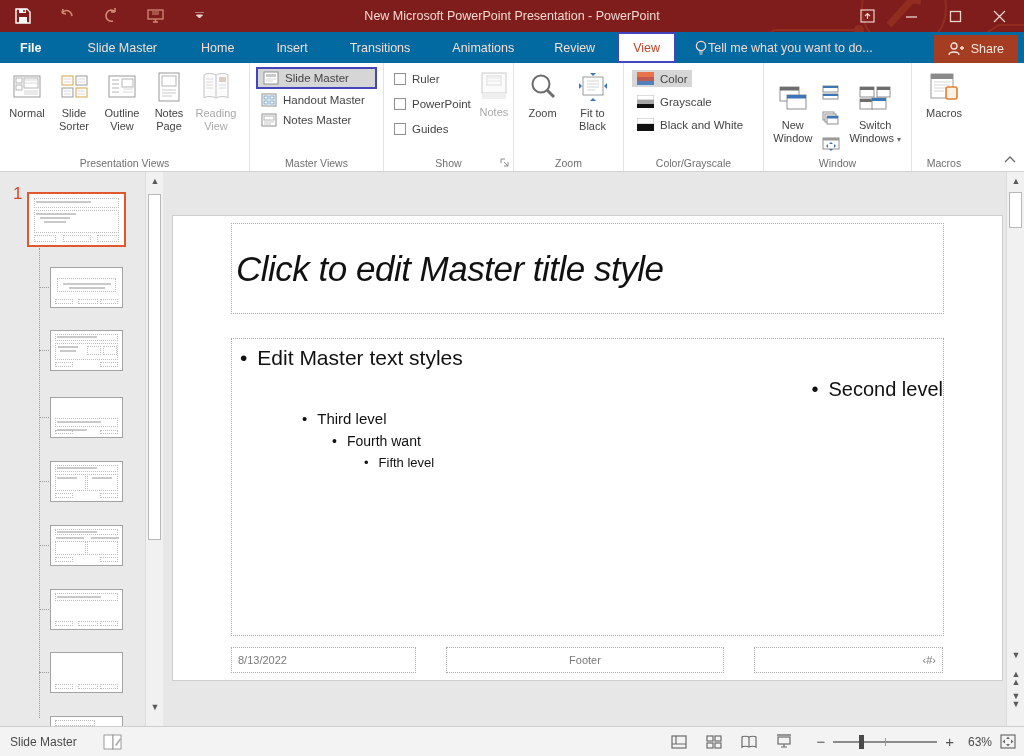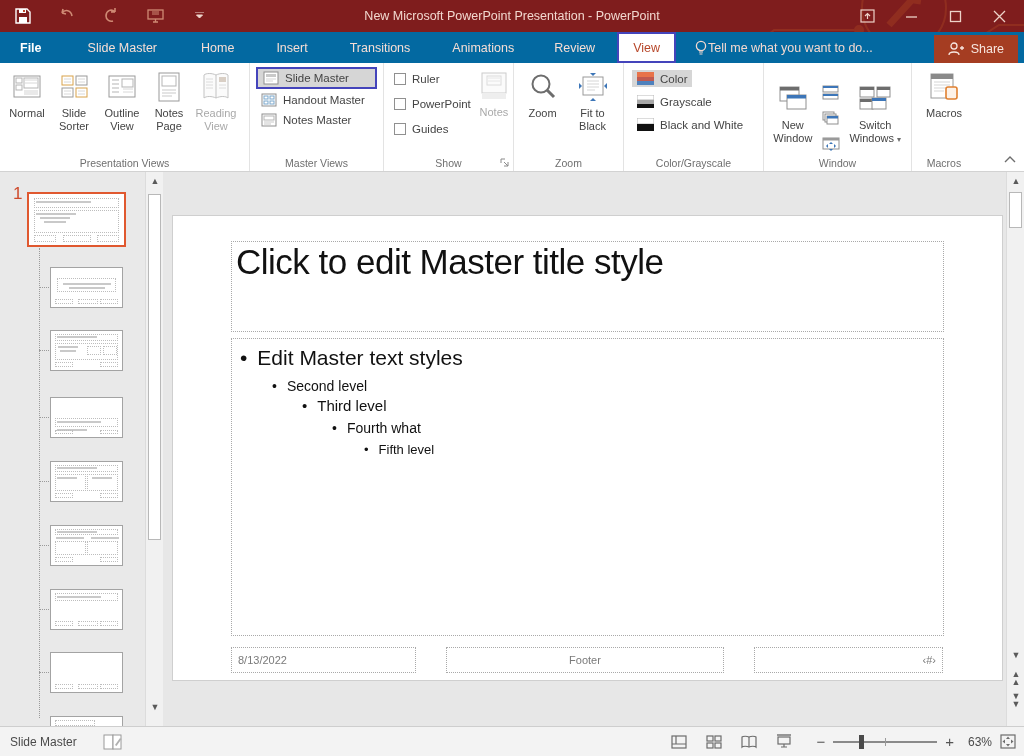--- a/index.html
+++ b/index.html
@@ -60,27 +60,27 @@
   .tl { position:absolute; background:#c9c9c9; }
   .tb { position:absolute; border:1px dotted #bdbdbd; }
   .panel-scroll { position:absolute; right:0; top:0; width:18px; height:554px; background:#f1f1f1; border-left:1px solid #dcdcdc; }
   .scroll-thumb { position:absolute; left:2px; width:13px; background:#ffffff; border:1px solid #b8b8b8; }
   .arrow-glyph { position:absolute; left:0; width:18px; text-align:center; color:#5a5a5a; font-size:9px; line-height:14px; }
 
   
   .editor { position:absolute; left:163px; top:0; width:843px; height:554px; background:#e7e7e7; }
   .slide { position:absolute; left:9px; top:43px; width:831px; height:466px; background:#ffffff; border:1px solid #cfcfcf; }
   .ph { position:absolute; border:1px dotted #a9a9a9; }
-  .ph-title { left:58px; top:25px; width:713px; height:91px; display:flex; align-items:flex-start; }
+  .ph-title { left:58px; top:7px; width:713px; height:91px; display:flex; align-items:center;font-style:italic; }
   .ph-title .txt { font-size:35px; font-weight:300; color:#111; padding-left:4px; letter-spacing:-.5px; }
   .ph-body { left:58px; top:122px; width:713px; height:298px; padding-top:7px; }
   .lvl { color:#111; }
   .lvl::before { content:"•"; margin-right:10px; }
   .lvl1 { font-size:21px; margin:0 0 8px 8px; }
-  .lvl2 { font-size:14px; margin:0 0 3px 40px; }
+  .lvl2 { font-size:20px; margin:0 0 9px 40px;text-align:right; }
   .lvl3 { font-size:15px; margin:0 0 6px 70px; }
   .lvl4 { font-size:14px; margin:0 0 6px 100px; }
   .lvl5 { font-size:13px; margin:0 0 6px 132px; }
   .ph-foot { height:26px; font-size:11px; color:#7a7a7a; display:flex; align-items:center; }
   .ph-date { left:58px; top:431px; width:185px; padding-left:6px; }
   .ph-footer { left:273px; top:431px; width:278px; justify-content:center; }
   .ph-num { left:581px; top:431px; width:189px; justify-content:flex-end; padding-right:6px; }
 
   .main-scroll { position:absolute; right:0; top:0; width:18px; height:554px; background:#f1f1f1; border-left:1px solid #dcdcdc; }
 
@@ -578,21 +578,21 @@
 
     <div class="editor">
       <div class="slide">
         <div class="ph ph-title">
           <div class="txt">Click to edit Master title style</div>
         </div>
         <div class="ph ph-body">
           <div class="lvl lvl1">Edit Master text styles</div>
           <div class="lvl lvl2">Second level</div>
           <div class="lvl lvl3">Third level</div>
-          <div class="lvl lvl4">Fourth what</div>
+          <div class="lvl lvl4">Fourth want</div>
           <div class="lvl lvl5">Fifth level</div>
         </div>
         <div class="ph ph-foot ph-date">
           <span>8/13/2022</span>
         </div>
         <div class="ph ph-foot ph-footer">
           <span>Footer</span>
         </div>
         <div class="ph ph-foot ph-num">
           <span>‹#›</span>

